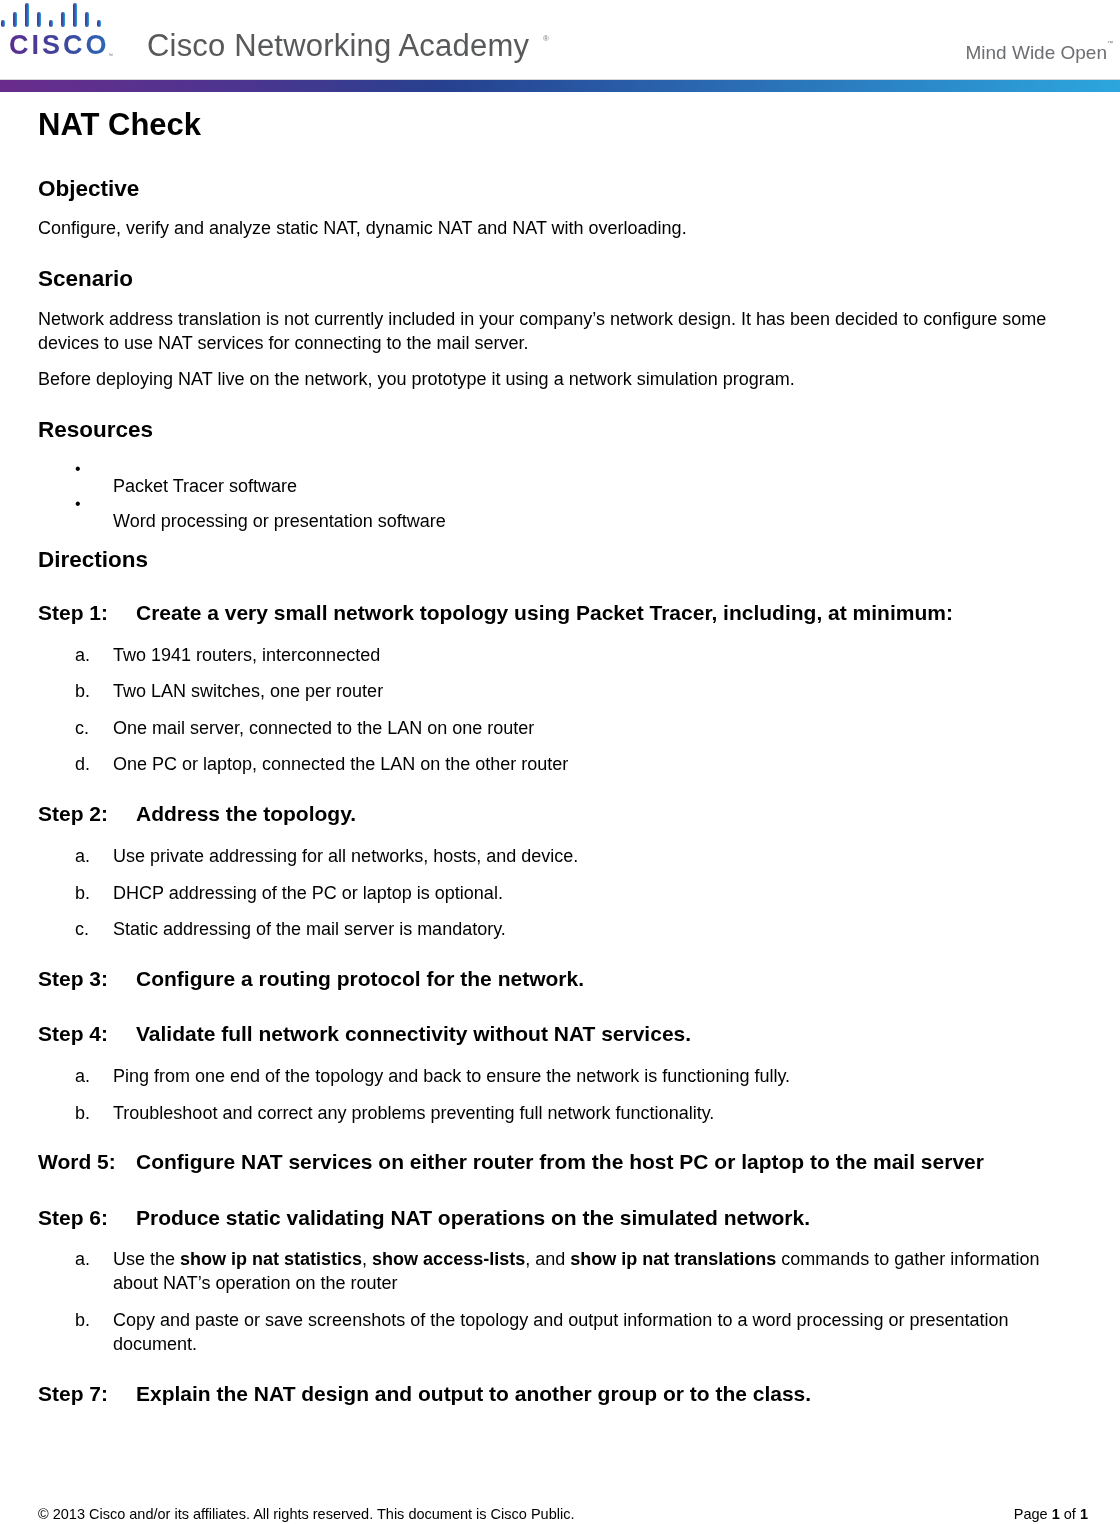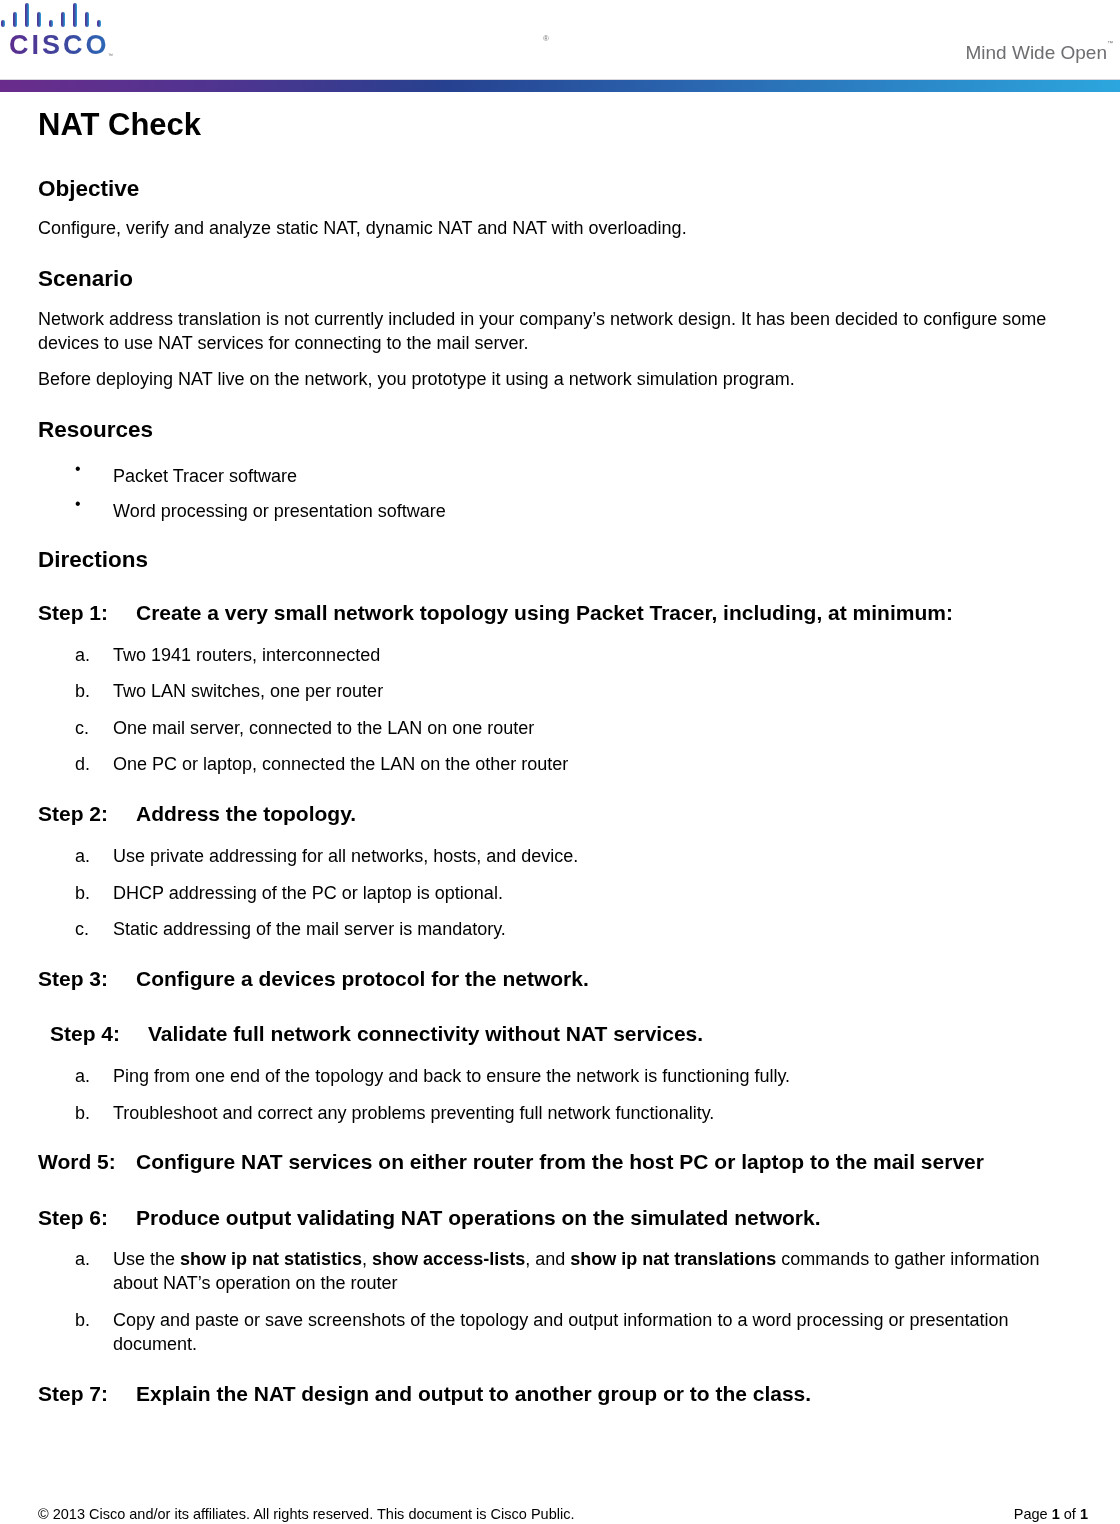--- a/index.html
+++ b/index.html
@@ -17,21 +17,21 @@
     .tagline { position: absolute; right: 7px; top: 42px; font-size: 19px; color: #6d6e71; }
     .tagline-tm { font-size: 6px; vertical-align: top; position: relative; top: -2px; }
     .gradient-bar { position: absolute; left: 0; top: 80px; width: 1120px; height: 12px;
       background: linear-gradient(90deg, #6a2c8c 0%, #4b3590 22%, #26418f 40%, #2a63ad 60%, #2b85c6 80%, #2ca6de 100%); }
     .gradient-bar-top { position: absolute; left: 0; top: 79px; width: 1120px; height: 1px; background: #d7d8dc; }
     .doc-title { position: absolute; left: 38px; top: 107px; font-size: 31px; font-weight: bold; }
     .h2 { position: absolute; left: 38px; font-size: 22.5px; font-weight: bold; }
     .para { position: absolute; left: 38px; width: 1050px; font-size: 18px; line-height: 24px; }
     .bullet-row { position: absolute; left: 75px; font-size: 18px; }
     .bullet-dot { position: absolute; left: 0; top: 0; font-size: 16px; }
-    .bullet-text { position: absolute; left: 38px; top: 6px; white-space: nowrap; }
+    .bullet-text { position: absolute; left: 38px; top: 16px; white-space: nowrap; }
     .step { position: absolute; left: 38px; font-size: 21px; font-weight: bold; white-space: nowrap; }
     .step-num { display: inline-block; width: 98px; }
     .item { position: absolute; left: 75px; width: 1010px; font-size: 18px; line-height: 24px; }
     .item-letter { position: absolute; left: 0; top: 0; }
     .item-text { display: block; margin-left: 38px; }
     .item-text b { font-weight: bold; }
 
     
     .footer-left { position: absolute; left: 38px; top: 1506px; font-size: 14.5px; }
     .footer-right { position: absolute; right: 32px; top: 1506px; font-size: 14.5px; }
@@ -56,20 +56,21 @@
       <rect x="36" y="10" width="4" height="15" rx="2"></rect>
       <rect x="48" y="18" width="4" height="7" rx="2"></rect>
       <rect x="60" y="10" width="4" height="15" rx="2"></rect>
       <rect x="72" y="1" width="4" height="24" rx="2"></rect>
       <rect x="84" y="10" width="4" height="15" rx="2"></rect>
       <rect x="96" y="18" width="4" height="7" rx="2"></rect>
     </g>
   </svg>
   <div class="cisco-word">CISCO</div>
   <div class="cisco-tm">™</div>
+  <div class="academy-title">Cisco Networking Academy</div>
   <div class="academy-reg">®</div>
   <div class="tagline"><span>Mind Wide Open</span><span class="tagline-tm">™</span></div>
   <div class="gradient-bar-top"></div>
   <div class="gradient-bar"></div>
 </div>
 
 <div class="doc-title">NAT Check</div>
 
 <div class="h2" style="top:176px;text-align:center;">Objective</div>
 <div class="para" style="top:216px;">Configure, verify and analyze static NAT, dynamic NAT and NAT with overloading.</div>
@@ -120,41 +121,41 @@
 <div class="item" style="top:881px;">
   <span class="item-letter">b.</span>
   <span class="item-text">DHCP addressing of the PC or laptop is optional.</span>
 </div>
 <div class="item" style="top:917px;">
   <span class="item-letter">c.</span>
   <span class="item-text">Static addressing of the mail server is mandatory.</span>
 </div>
 
 <div class="step" style="top:967px;">
-  <span class="step-num">Step 3:</span><span>Configure a devices protocol for the network.</span>
+  <span class="step-num">Step 3:</span><span>Configure a routing protocol for the network.</span>
 </div>
 
-<div class="step" style="top:1022px;margin-left:12px;">
+<div class="step" style="top:1022px;">
   <span class="step-num">Step 4:</span><span>Validate full network connectivity without NAT services.</span>
 </div>
 <div class="item" style="top:1064px;">
   <span class="item-letter">a.</span>
   <span class="item-text">Ping from one end of the topology and back to ensure the network is functioning fully.</span>
 </div>
 <div class="item" style="top:1101px;">
   <span class="item-letter">b.</span>
   <span class="item-text">Troubleshoot and correct any problems preventing full network functionality.</span>
 </div>
 
 <div class="step" style="top:1150px;">
   <span class="step-num">Word 5:</span><span>Configure NAT services on either router from the host PC or laptop to the mail server</span>
 </div>
 
 <div class="step" style="top:1206px;">
-  <span class="step-num">Step 6:</span><span>Produce output validating NAT operations on the simulated network.</span>
+  <span class="step-num">Step 6:</span><span>Produce static validating NAT operations on the simulated network.</span>
 </div>
 <div class="item" style="top:1247px;">
   <span class="item-letter">a.</span>
   <span class="item-text"><span>Use the </span><b>show ip nat statistics</b><span>, </span><b>show access-lists</b><span>, and </span><b>show ip nat translations</b><span> commands to gather information about NAT’s operation on the router</span></span>
 </div>
 <div class="item" style="top:1308px;">
   <span class="item-letter">b.</span>
   <span class="item-text">Copy and paste or save screenshots of the topology and output information to a word processing or presentation document.</span>
 </div>
 

